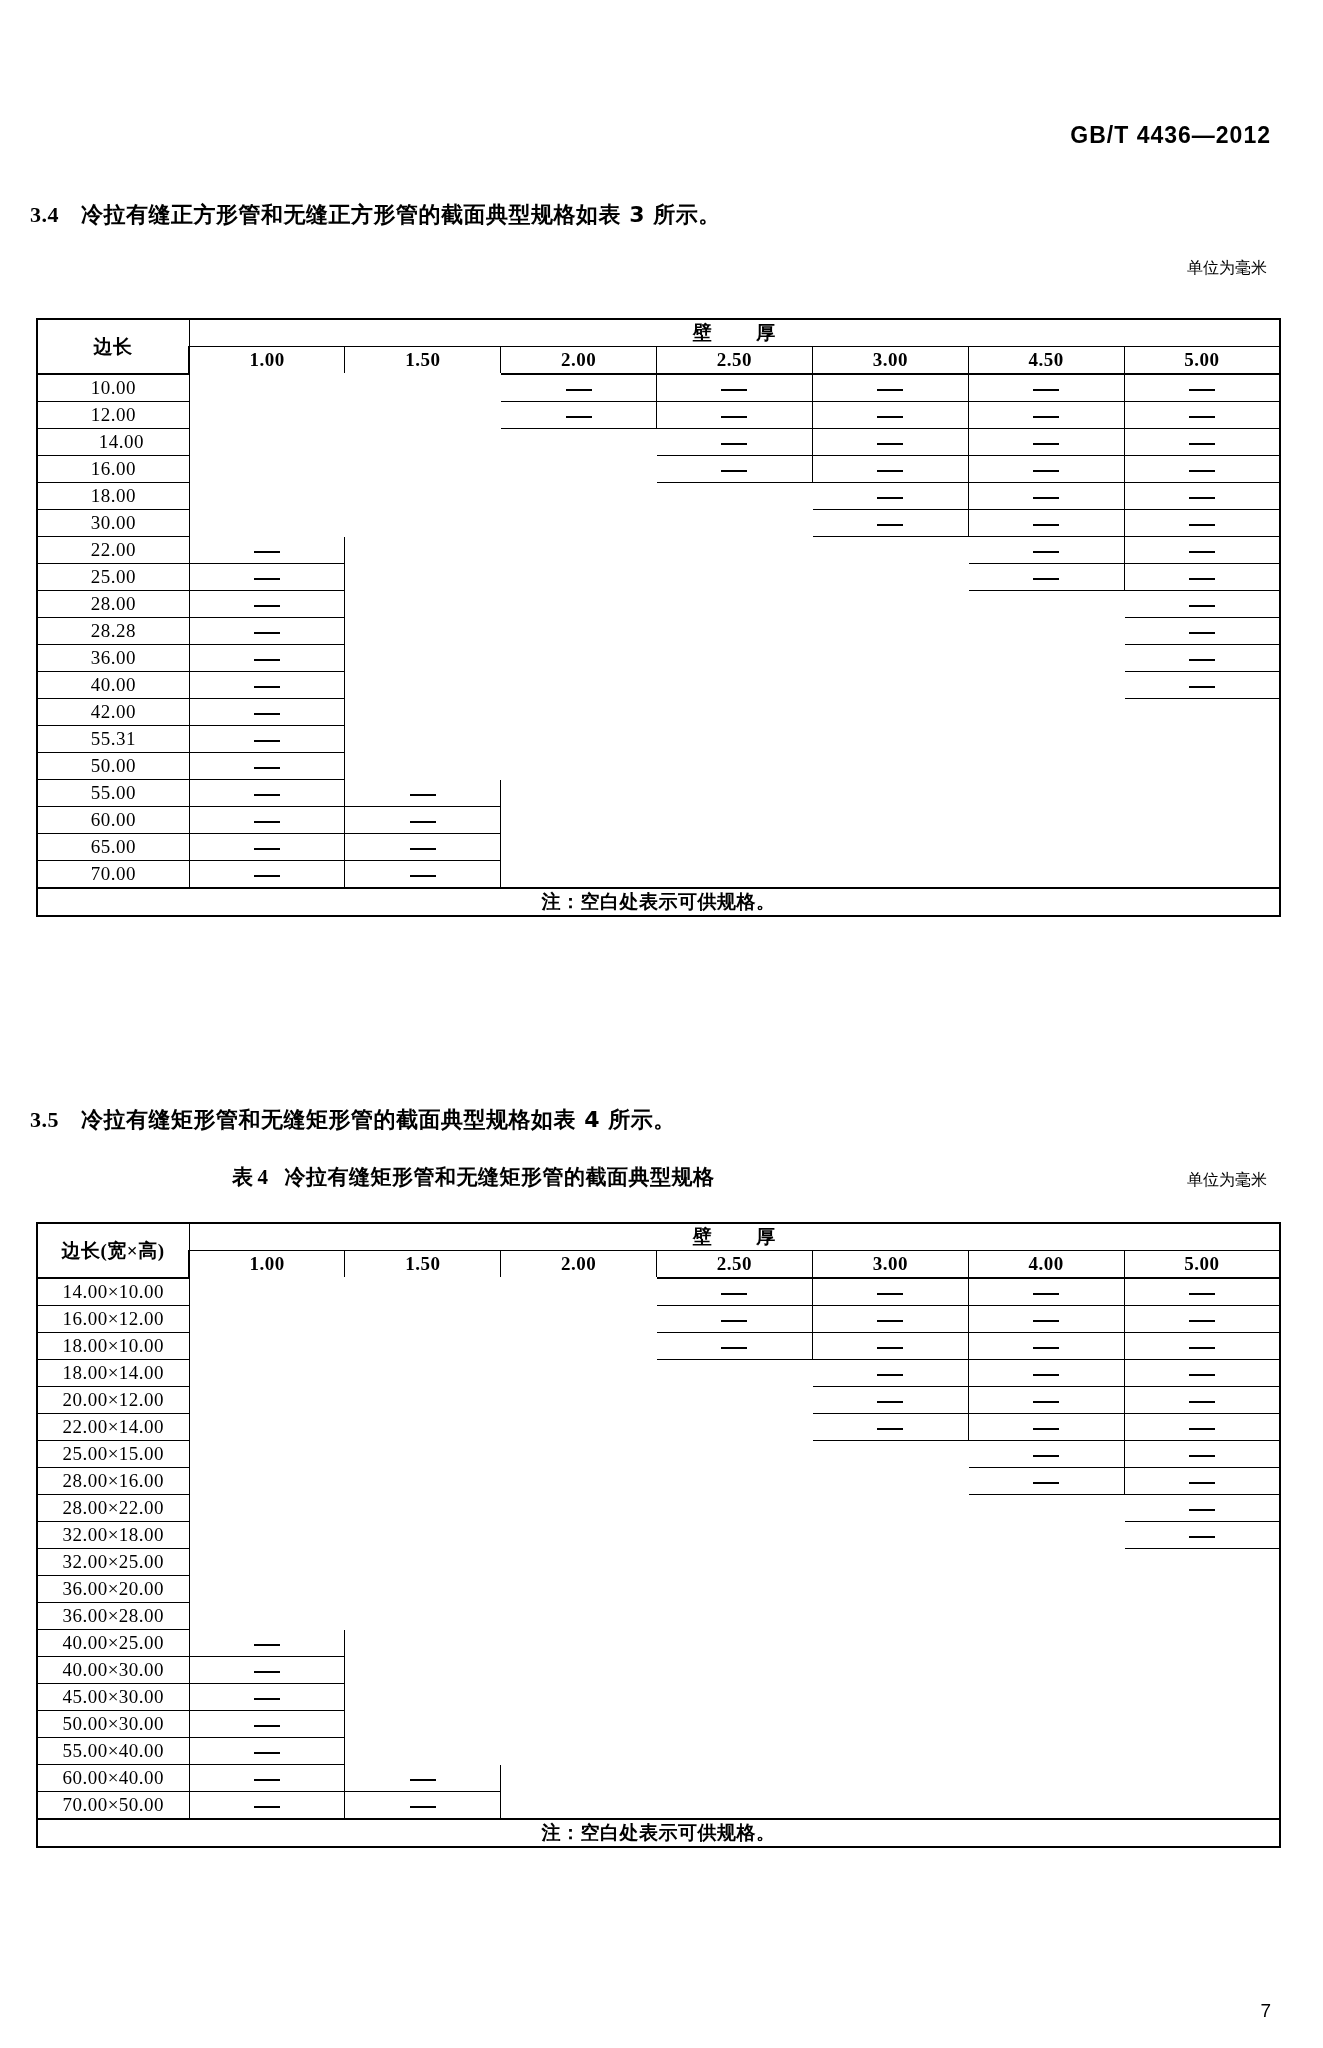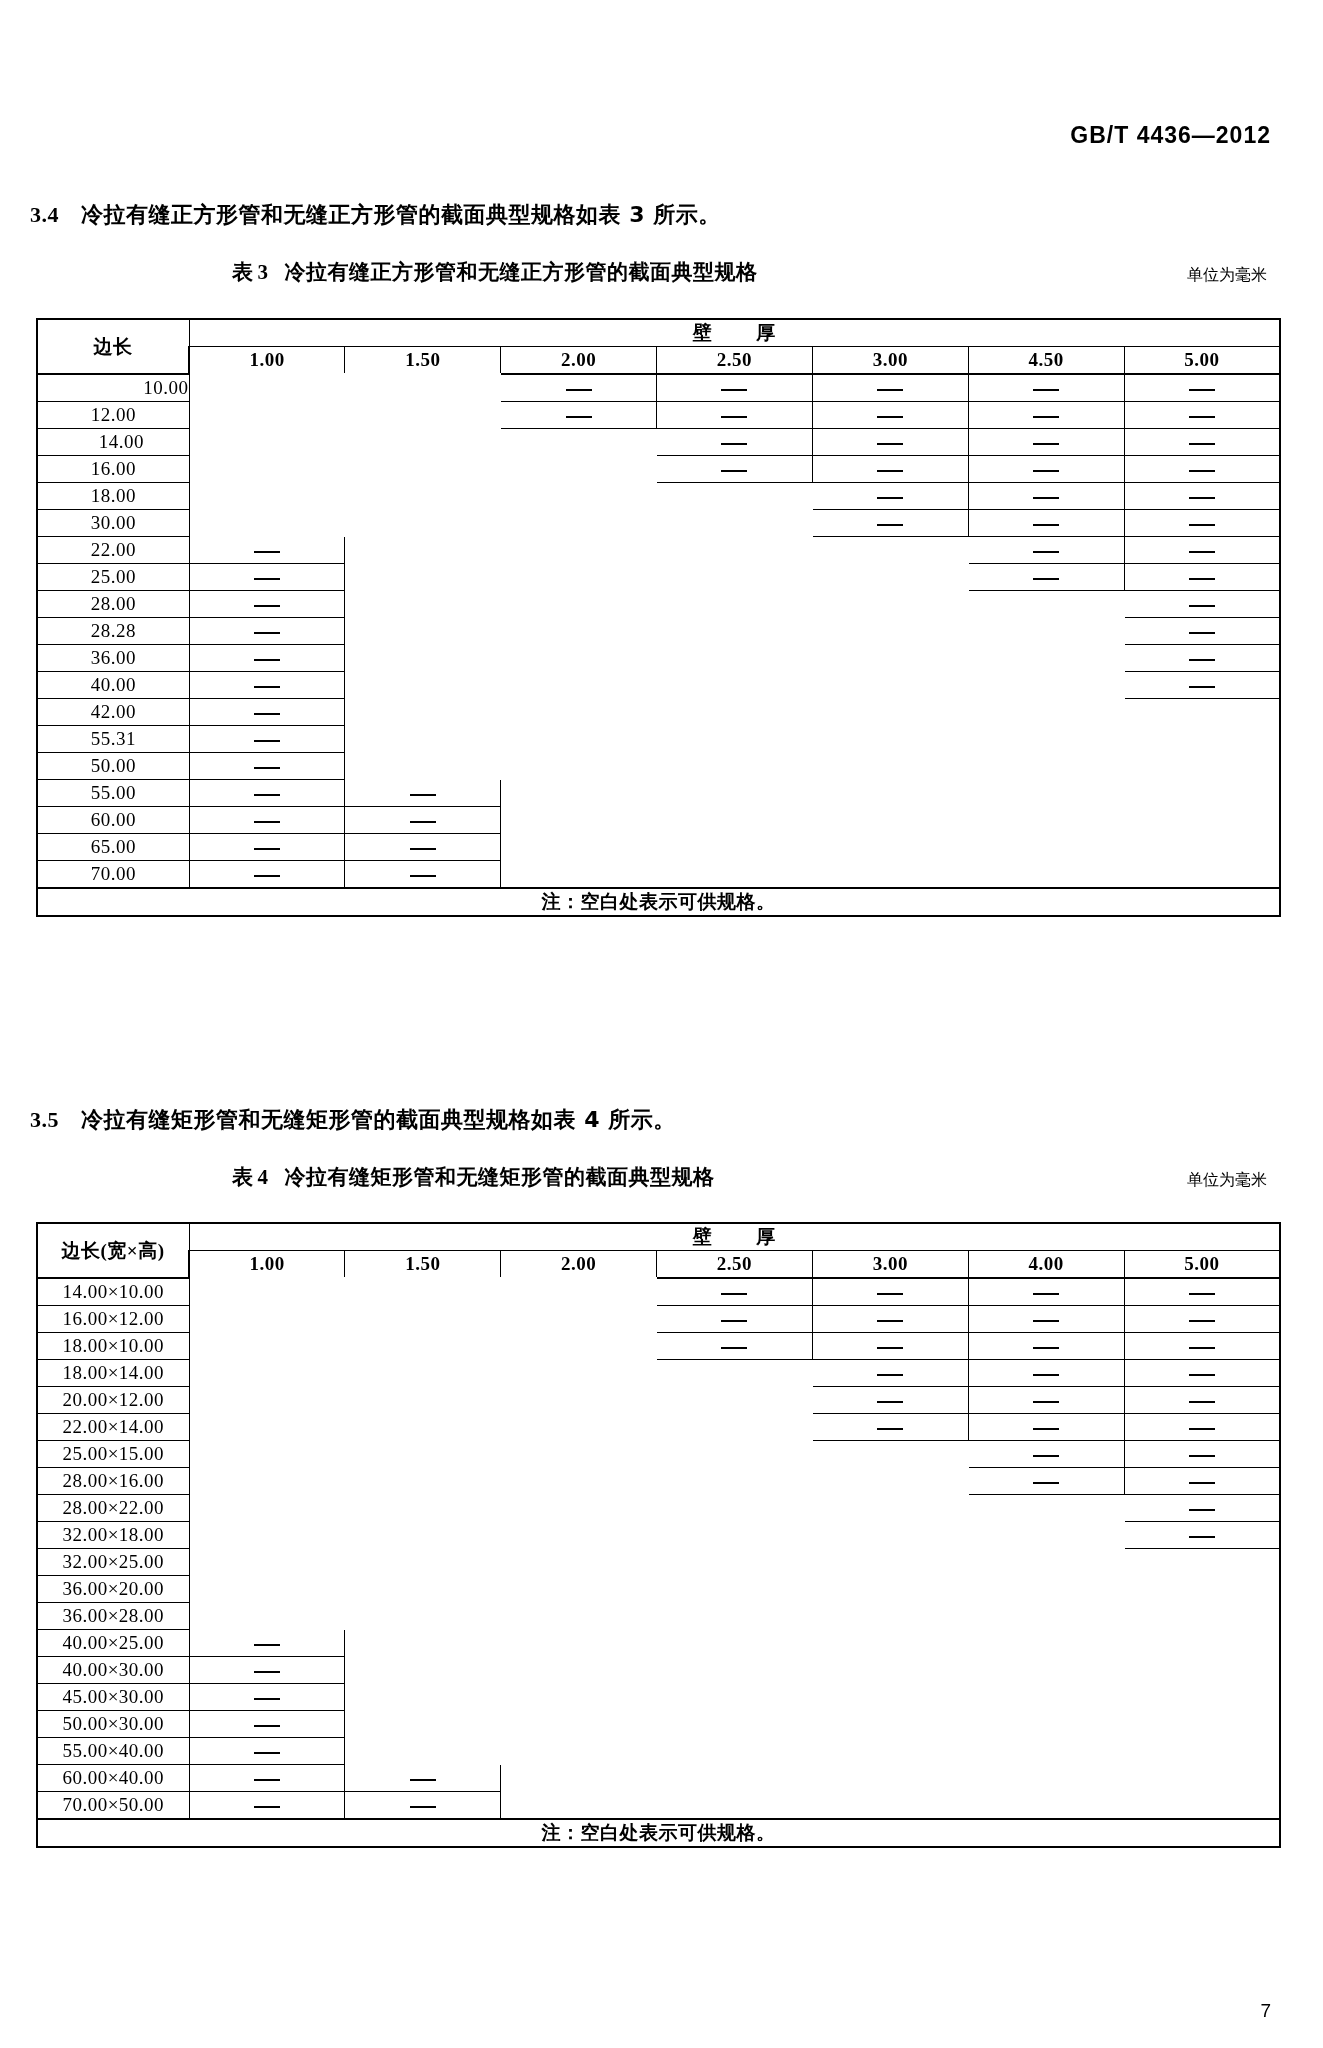--- a/index.html
+++ b/index.html
@@ -171,43 +171,40 @@
 
 <div class="page">
 
   <div class="doc-header">GB/T 4436—2012</div>
 
   <div class="section-line" id="sec34">
     <span class="num">3.4</span><span class="cn">冷拉有缝正方形管和无缝正方形管的截面典型规格如表 3 所示。</span>
   </div>
 
   <div class="caption-row" id="cap3">
-    <div class="caption-title">
-      <span>表</span><span class="tnum">3</span><span>冷拉有缝正方形管和无缝正方形管的截面典型规格</span>
-    </div>
     <div class="caption-unit">单位为毫米</div>
   </div>
 
   <table class="spec-table" id="table3">
     <tbody>
         <tr class="outer-top">
           <th class="th-side" rowspan="2" style="border-left: 2px solid rgb(0, 0, 0);">边长</th>
           <th class="th-wall" colspan="7" style="border-right: 2px solid rgb(0, 0, 0);">壁<span class="gapword"></span>厚</th>
         </tr>
         <tr>
           <th class="th-sub" style="border-left: 2px solid rgb(0, 0, 0);">1.00</th>
           <th class="th-sub">1.50</th>
           <th class="th-sub">2.00</th>
           <th class="th-sub">2.50</th>
           <th class="th-sub">3.00</th>
           <th class="th-sub">4.50</th>
           <th class="th-sub" style="border-right: 2px solid rgb(0, 0, 0);">5.00</th>
         </tr>
         <tr class="outer-top">
-          <td class="row-label" style="border-left: 2px solid rgb(0, 0, 0); text-align: right;">10.00</td>
+          <td class="row-label" style="border-left: 2px solid rgb(0, 0, 0);">10.00</td>
           <td class="blank"></td>
           <td class="blank"></td>
           <td class="dash-cell"><span class="dash"></span></td>
           <td class="dash-cell"><span class="dash"></span></td>
           <td class="dash-cell"><span class="dash"></span></td>
           <td class="dash-cell"><span class="dash"></span></td>
           <td class="dash-cell" style="border-right: 2px solid rgb(0, 0, 0);"><span class="dash"></span></td>
         </tr>
         <tr>
           <td class="row-label" style="border-left: 2px solid rgb(0, 0, 0);">12.00</td>

